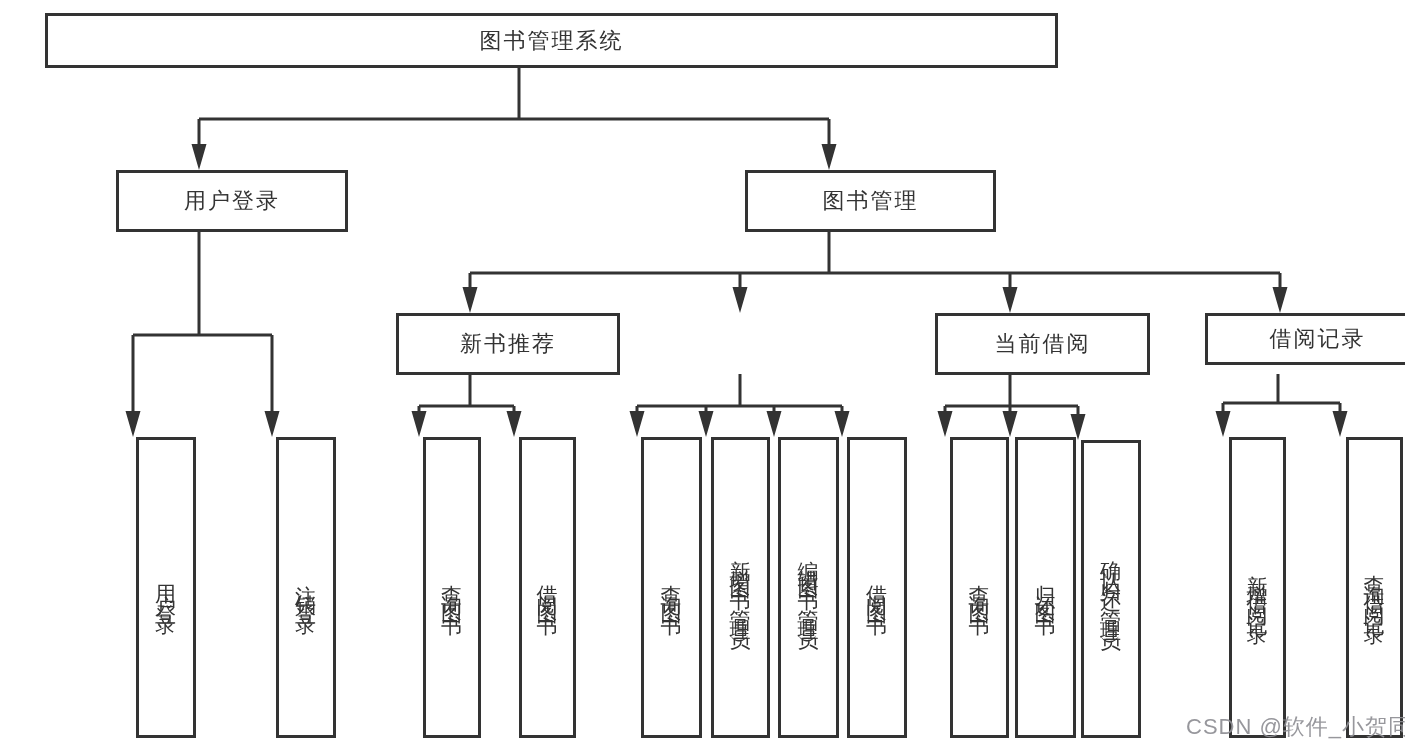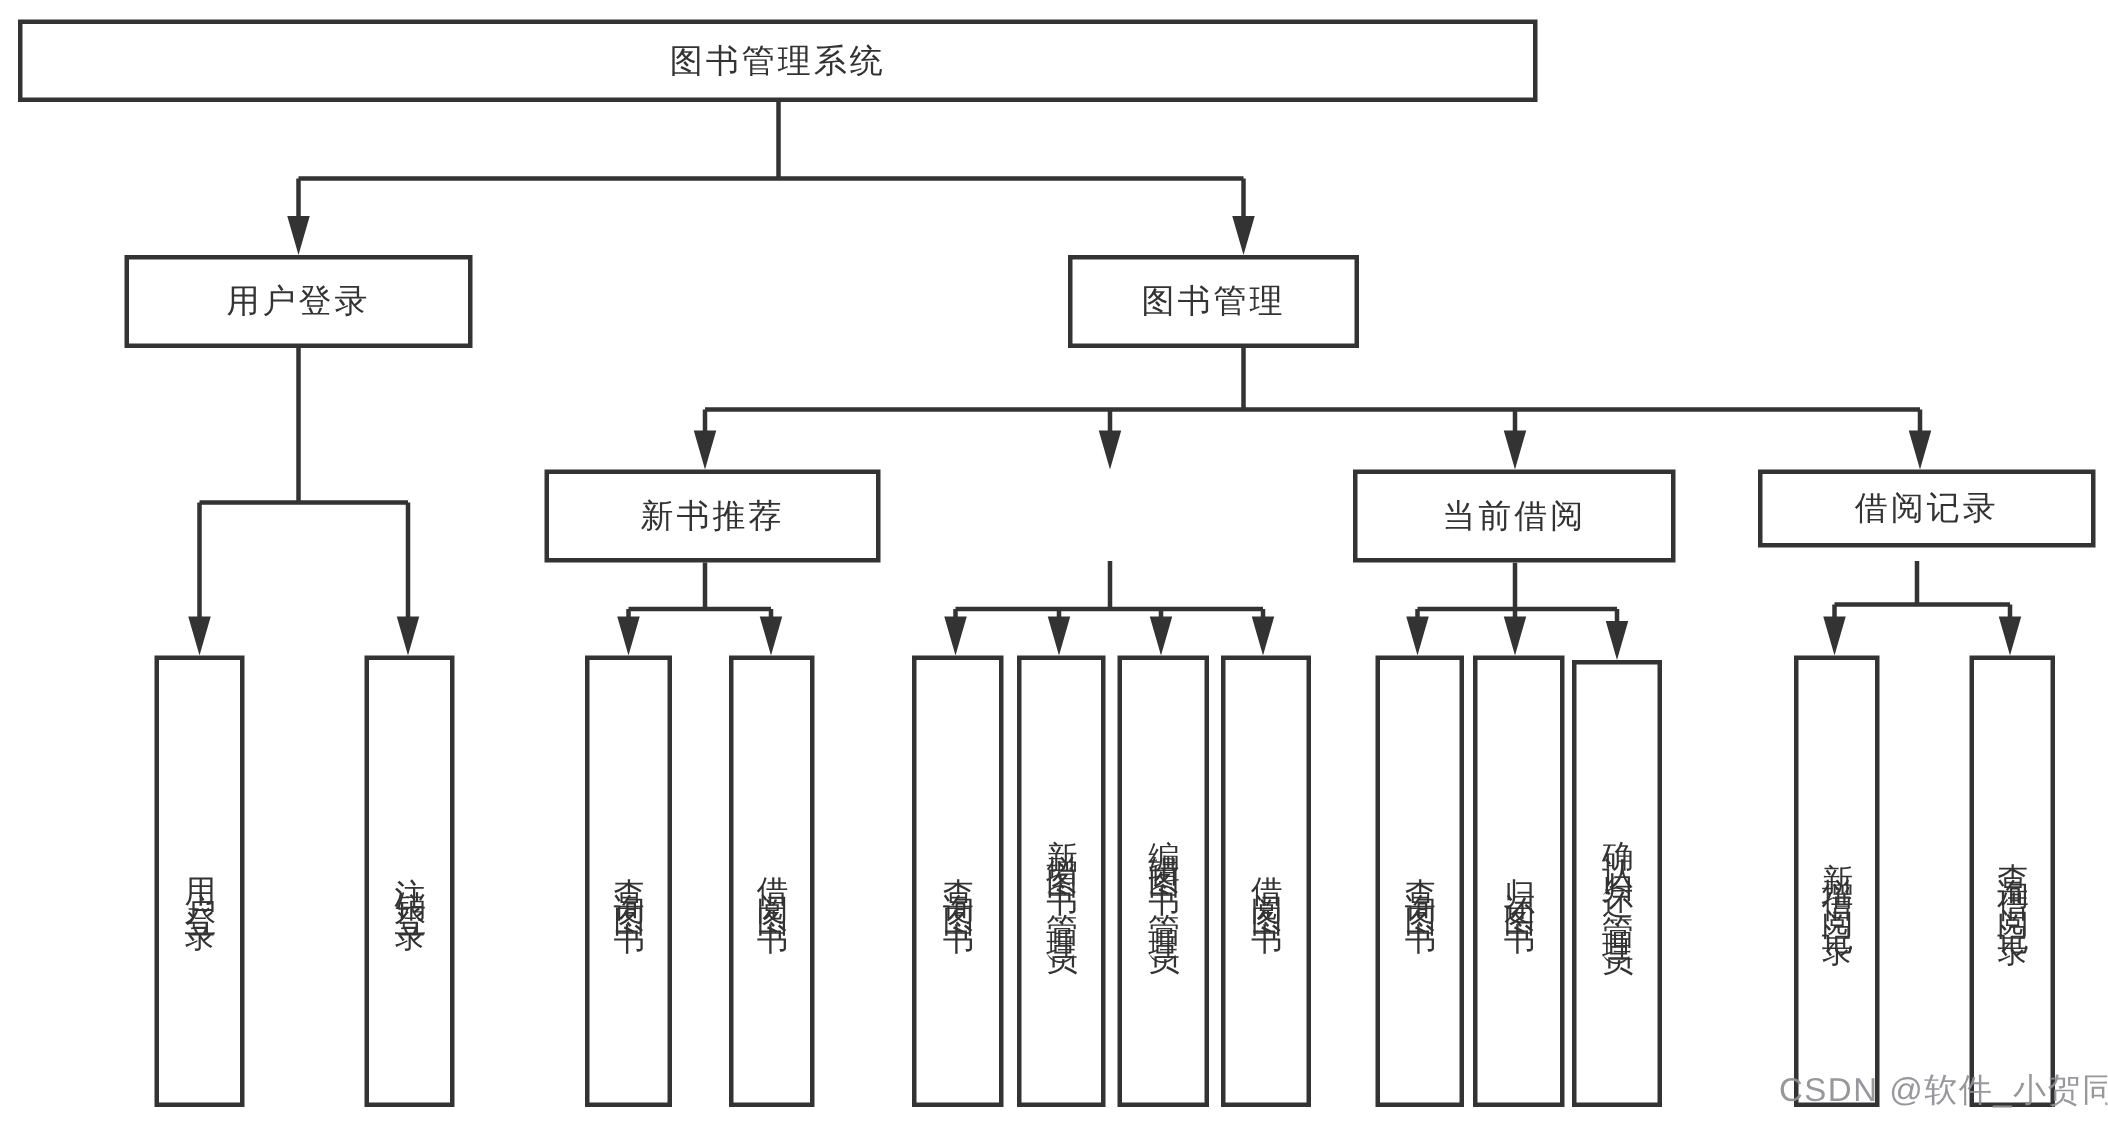--- a/index.html
+++ b/index.html
@@ -5,21 +5,21 @@
   html,body{margin:0;padding:0;background:#ffffff;}
   .canvas{
     position:relative;width:1405px;height:747px;background:#ffffff;
     font-family:"Liberation Sans","DejaVu Sans",sans-serif;overflow:hidden;
   }
   .connectors{position:absolute;left:0;top:0;}
   .node{
     position:absolute;box-sizing:border-box;
     border:3px solid #333333;background:#ffffff;color:#333333;
     display:flex;align-items:center;justify-content:center;
-    font-size:22px;letter-spacing:2px;white-space:nowrap;
+    font-size:22px;letter-spacing:2px;white-space:nowrap;margin-left:33px;
   }
   .leaf{
     writing-mode:vertical-rl;text-orientation:mixed;
     font-size:21px;letter-spacing:10px;line-height:1;
     white-space:normal;
   }
   .watermark{
     position:absolute;left:1186px;top:712px;z-index:5;
     font-size:22px;letter-spacing:1px;color:rgba(142,142,148,0.92);
     font-family:"Liberation Sans","DejaVu Sans",sans-serif;white-space:nowrap;
@@ -46,21 +46,21 @@
          M629.5 411L644.5 411L637 437Z M698.5 411L713.5 411L706 437Z
          M766.5 411L781.5 411L774 437Z M834.5 411L849.5 411L842 437Z
          M937.5 411L952.5 411L945 437Z M1002.5 411L1017.5 411L1010 437Z
          M1070.5 414L1085.5 414L1078 440Z
          M1215.5 411L1230.5 411L1223 437Z M1332.5 411L1347.5 411L1340 437Z"></path>
   </svg>
 
   <div class="node" style="left:12px;top:13px;width:1013px;height:55px">图书管理系统</div>
 
   <div class="node" style="left:83px;top:170px;width:232px;height:62px">用户登录</div>
-  <div class="node" style="left:712px;top:170px;width:194px;height:62px">图书管理</div>
+  <div class="node" style="left:712px;top:170px;width:251px;height:62px">图书管理</div>
 
   <div class="node" style="left:363px;top:313px;width:224px;height:62px">新书推荐</div>
   <div class="node" style="left:902px;top:313px;width:215px;height:62px">当前借阅</div>
   <div class="node" style="left:1172px;top:313px;width:225px;height:52px">借阅记录</div>
 
   <div class="node leaf" style="left:103px;top:437px;width:60px;height:301px">用户登录</div>
   <div class="node leaf" style="left:243px;top:437px;width:60px;height:301px">注销登录</div>
 
   <div class="node leaf" style="left:390px;top:437px;width:58px;height:301px">查询图书</div>
   <div class="node leaf" style="left:486px;top:437px;width:57px;height:301px">借阅图书</div>

